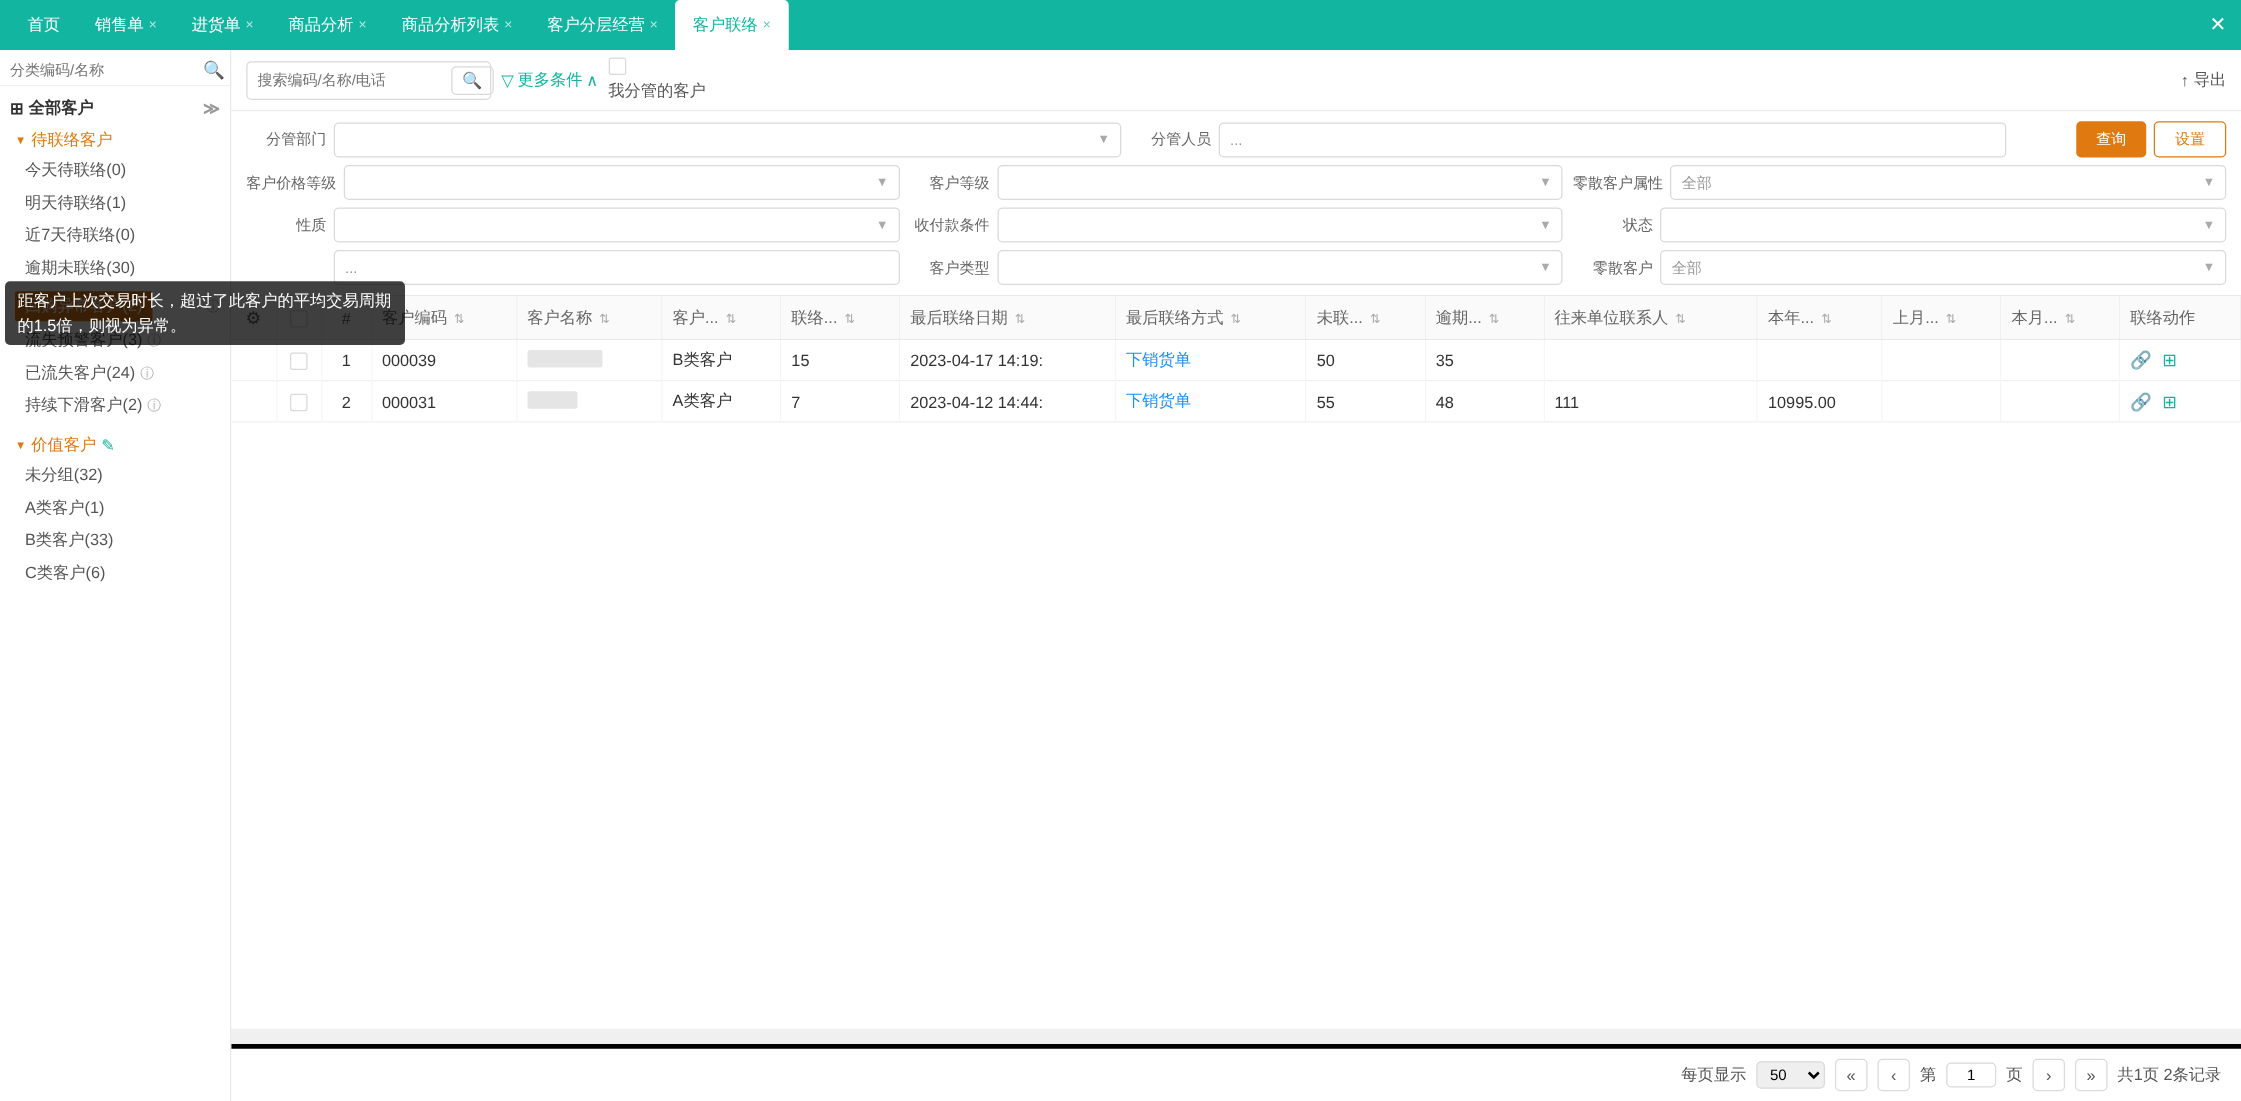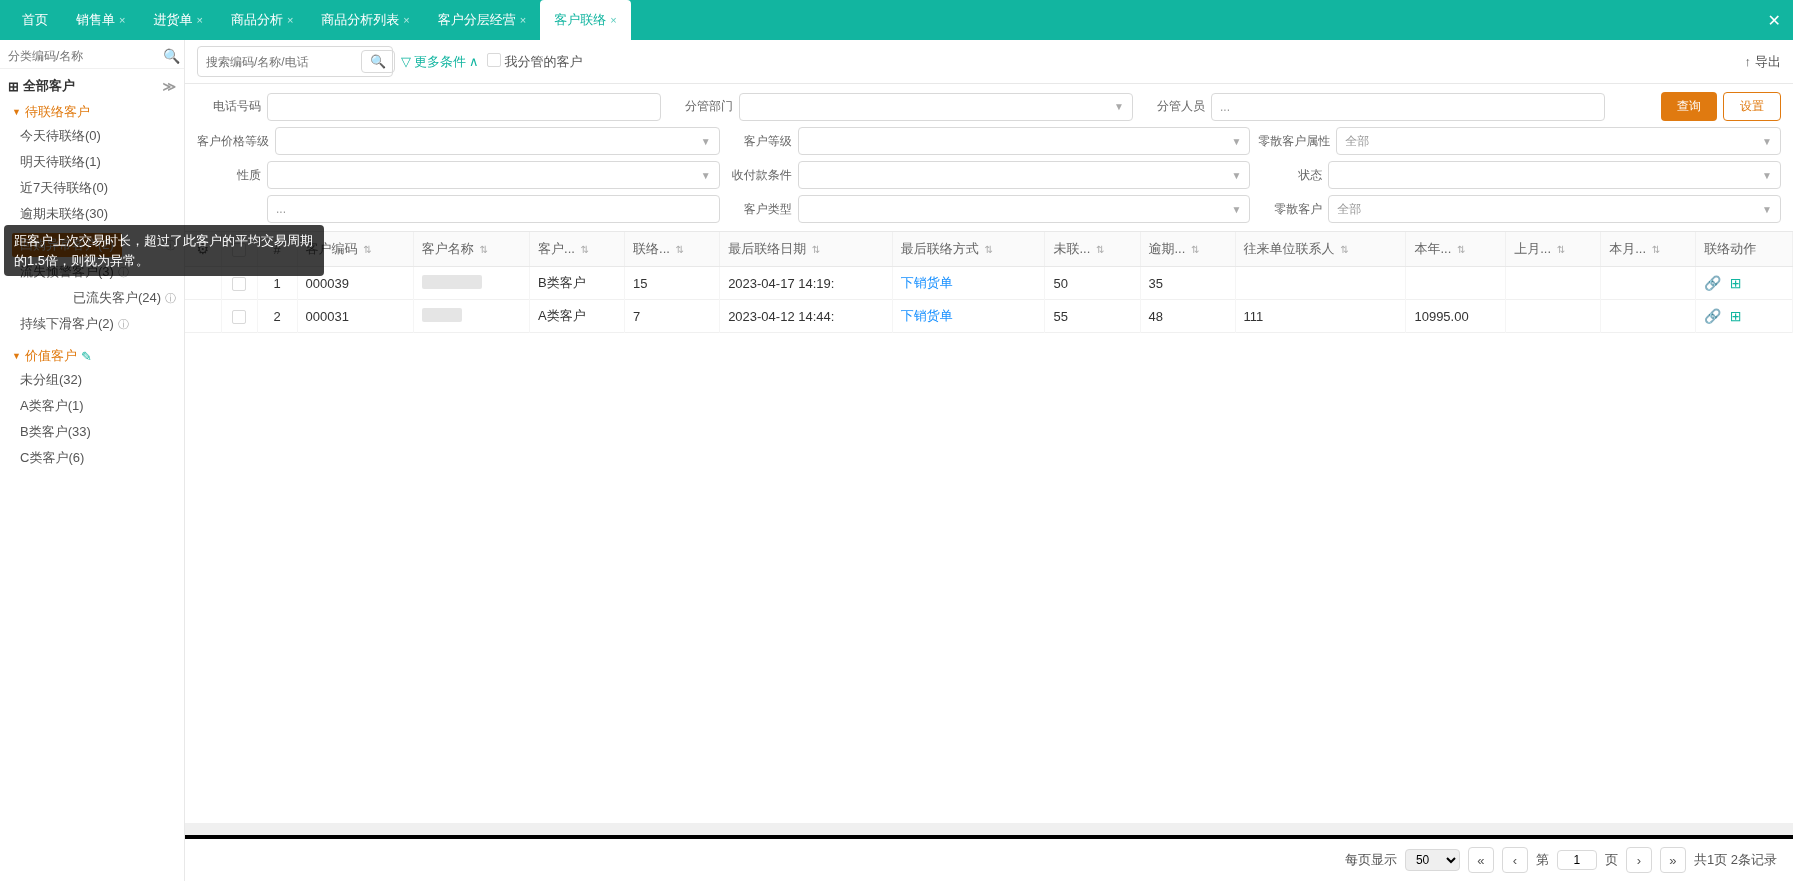--- a/index.html
+++ b/index.html
@@ -163,20 +163,21 @@
       color: #12b5a0;
       cursor: pointer;
       font-size: 12px;
       gap: 3px;
     }
     .my-customer {
       display: flex;
       gap: 4px;
       font-size: 12px;
       color: #555;
+      flex-direction: column;
     }
     .export-btn {
       margin-left: auto;
       display: flex;
       align-items: center;
       gap: 4px;
       color: #555;
       cursor: pointer;
       font-size: 12px;
     }
@@ -473,21 +474,21 @@
       <div class="sidebar-item active" style="padding:0; flex:1; background:transparent;">
         <span style="background:#e07a10;color:#fff;padding:3px 8px;border-radius:2px;display:inline-block;">回购异常客户(2)</span>
       </div>
       <span style="color:#aaa;font-size:11px;margin-left:4px;cursor:pointer;">ⓘ</span>
     </div>
 
     <div class="sidebar-item" style="display:flex;align-items:center;">
       <span>流失预警客户(3)</span>
       <span style="color:#aaa;font-size:11px;margin-left:4px;">ⓘ</span>
     </div>
-    <div class="sidebar-item" style="display:flex;align-items:center;justify-content:flex-end;">
+    <div class="sidebar-item" style="display:flex;align-items:center;">
       <span>已流失客户(24)</span>
       <span style="color:#aaa;font-size:11px;margin-left:4px;">ⓘ</span>
     </div>
     <div class="sidebar-item" style="display:flex;align-items:center;">
       <span>持续下滑客户(2)</span>
       <span style="color:#aaa;font-size:11px;margin-left:4px;">ⓘ</span>
     </div>
 
     <div style="height:6px;"></div>
 
@@ -533,24 +534,20 @@
       </div>
       <div class="export-btn">
         <span>↑</span>
         <span>导出</span>
       </div>
     </div>
 
     <div class="adv-filter">
 
       <div class="adv-filter-row">
-        <div class="filter-field">
-          <span class="filter-label">电话号码</span>
-          <input class="filter-input" type="text" style="">
-        </div>
         <div class="filter-field">
           <span class="filter-label">分管部门</span>
           <div class="filter-select">
             <span class="filter-select-text"></span>
             <span class="filter-select-arrow">▼</span>
           </div>
         </div>
         <div class="filter-field">
           <span class="filter-label">分管人员</span>
           <div class="filter-select">

